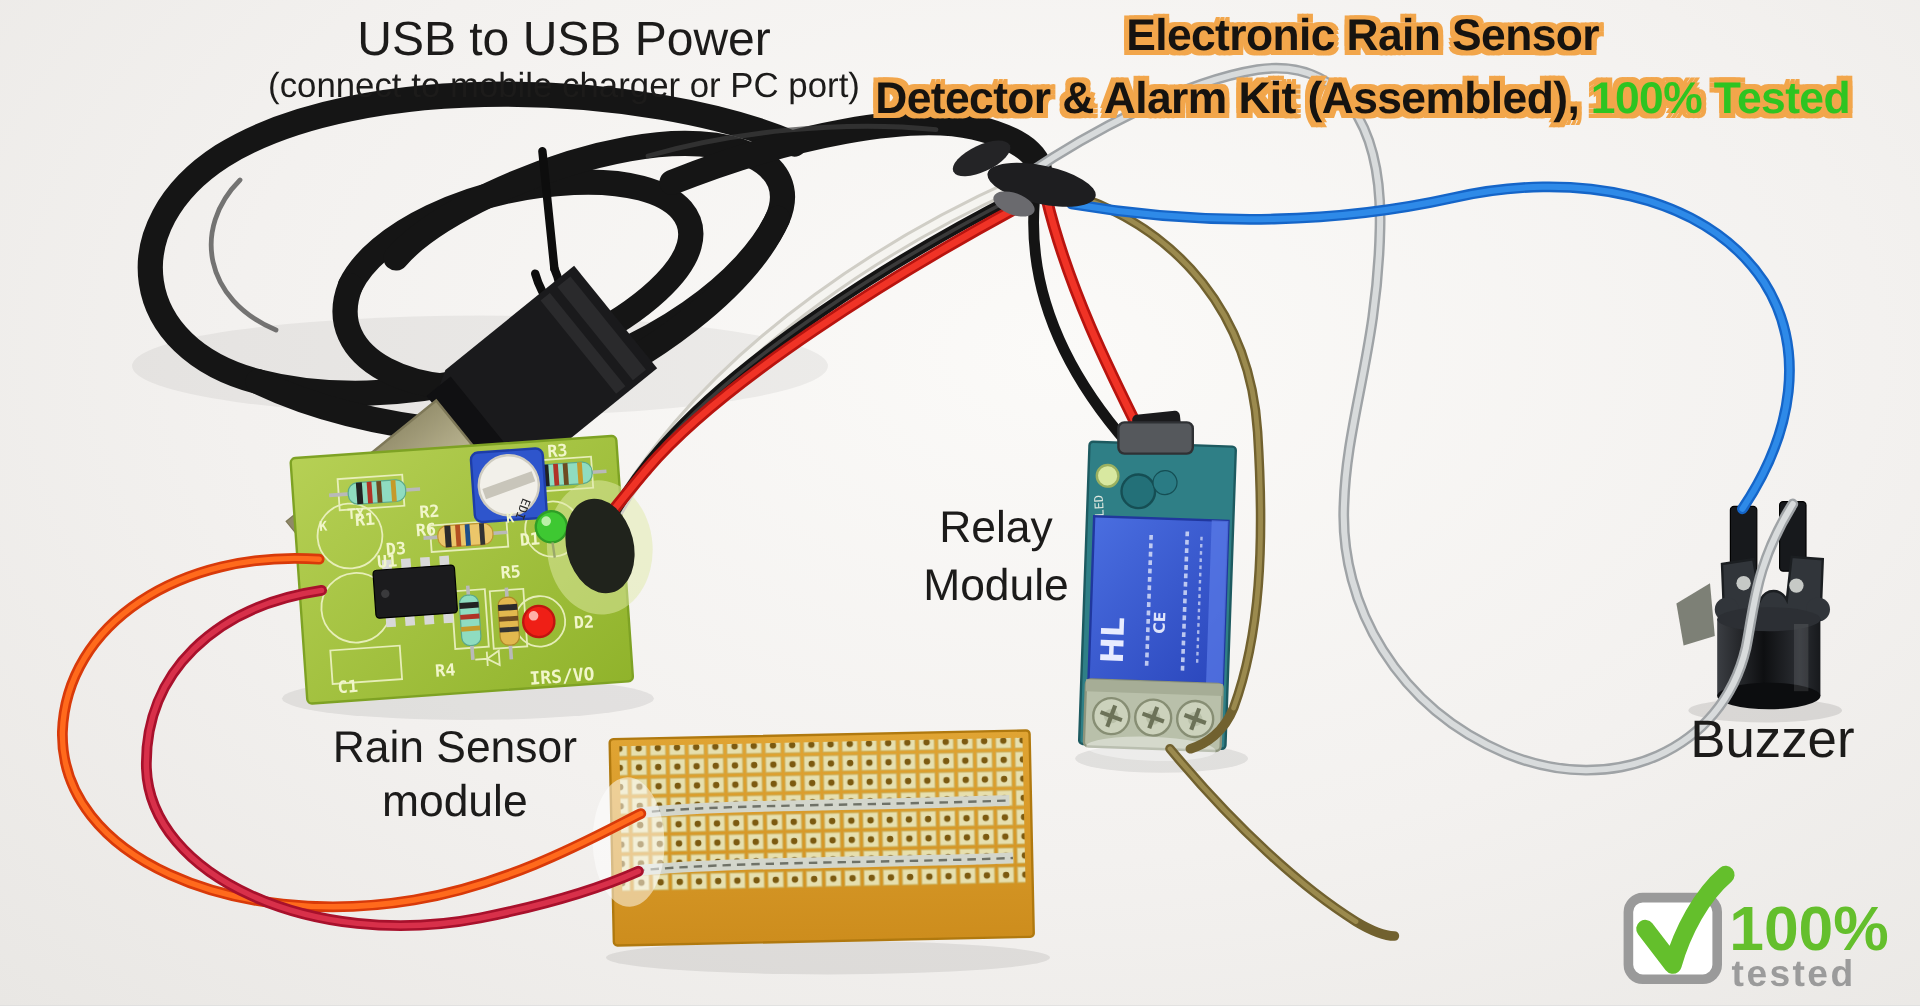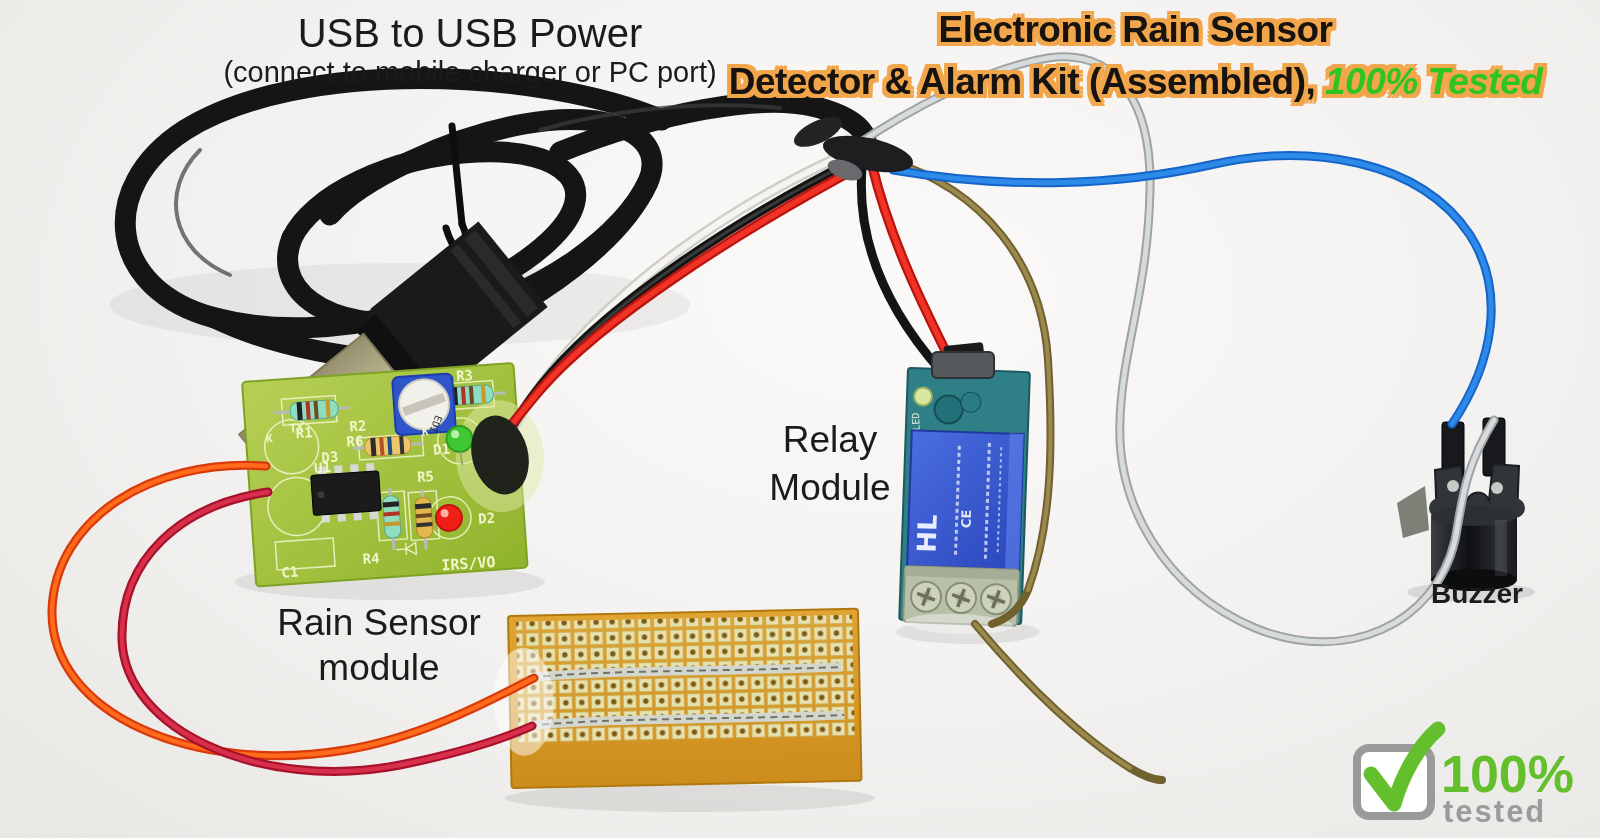--- a/index.html
+++ b/index.html
@@ -9,24 +9,24 @@
   .stage svg{position:absolute;left:0;top:0;}
   .lbl{position:absolute;color:#1c1b1a;text-align:center;}
   .usb-note{left:150px;top:10px;width:640px;line-height:1.15;}
   .usb-note .l1{font-size:40px;}
   .usb-note .l2{font-size:29px;}
   .title{left:688px;top:4px;width:895px;font-weight:bold;color:#161310;
          font-size:37px;line-height:52px;letter-spacing:-0.5px;
          text-shadow:-4px -4px 0 #f2a64b, -4px 0 0 #f2a64b, -4px 4px 0 #f2a64b,
                       0 -4px 0 #f2a64b, 0 4px 0 #f2a64b,
                       4px -4px 0 #f2a64b, 4px 0 0 #f2a64b, 4px 4px 0 #f2a64b;}
-  .title .green{color:#2ec421;font-style:italic;}
+  .title .green{color:#2ec421;}
   .rain-label{left:244px;top:600px;width:270px;font-size:37px;line-height:45px;}
   .relay-label{left:735px;top:416px;width:190px;font-size:37px;line-height:48px;}
-  .buzzer-label{left:1382px;top:578px;width:190px;font-size:28px;font-weight:bold;}
+  .buzzer-label{left:1382px;top:592px;width:190px;font-size:44px;}
 </style>
 </head>
 <body>
 
 <div class="stage">
 
 <svg width="1600" height="838" viewBox="0 0 1600 838">
   <defs>
     <linearGradient id="pcbGrad" x1="0" y1="0" x2="1" y2="1">
       <stop offset="0" stop-color="#b6d055"></stop>

